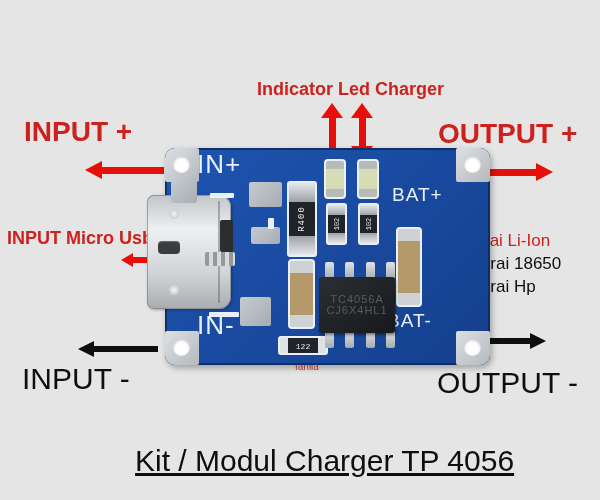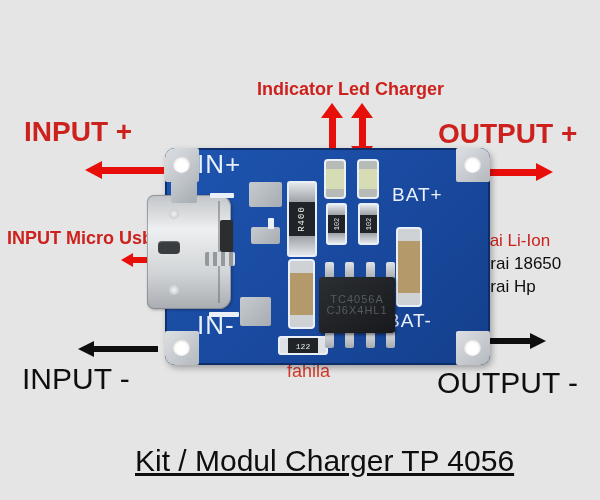--- a/index.html
+++ b/index.html
@@ -7,21 +7,21 @@
          font-family:"Liberation Sans",sans-serif;}
   .abs{position:absolute;white-space:nowrap;}
 
   
   .red-big{color:var(--red-label);font-weight:700;font-size:28px;}
   .red-med{color:var(--red-label);font-weight:700;font-size:18px;}
   .blk-big{color:var(--ink);font-weight:400;font-size:30px;}
   .bat-block{font-size:17px;line-height:23px;color:var(--ink);}
   .bat-block .hd{color:var(--red-label);}
   .caption{color:var(--ink);font-size:30px;font-weight:400;}
-  .watermark{color:var(--watermark-red);font-size:18px;}
+  .watermark{color:var(--watermark-red);font-size:10px;margin-left:8px;}
 
   
   .arr{position:absolute;}
   .arr .bar{position:absolute;}
   .tri{position:absolute;width:0;height:0;}
   
   .a-inplus{left:85px;top:161px;width:79px;height:18px;color:var(--red-arrow);}
   .a-inplus .bar{left:14px;right:0;top:6px;height:7px;background:var(--red-arrow);}
   .a-inplus .tri{left:0;top:0;border-top:9px solid transparent;border-bottom:9px solid transparent;border-right:17px solid var(--red-arrow);}
   

